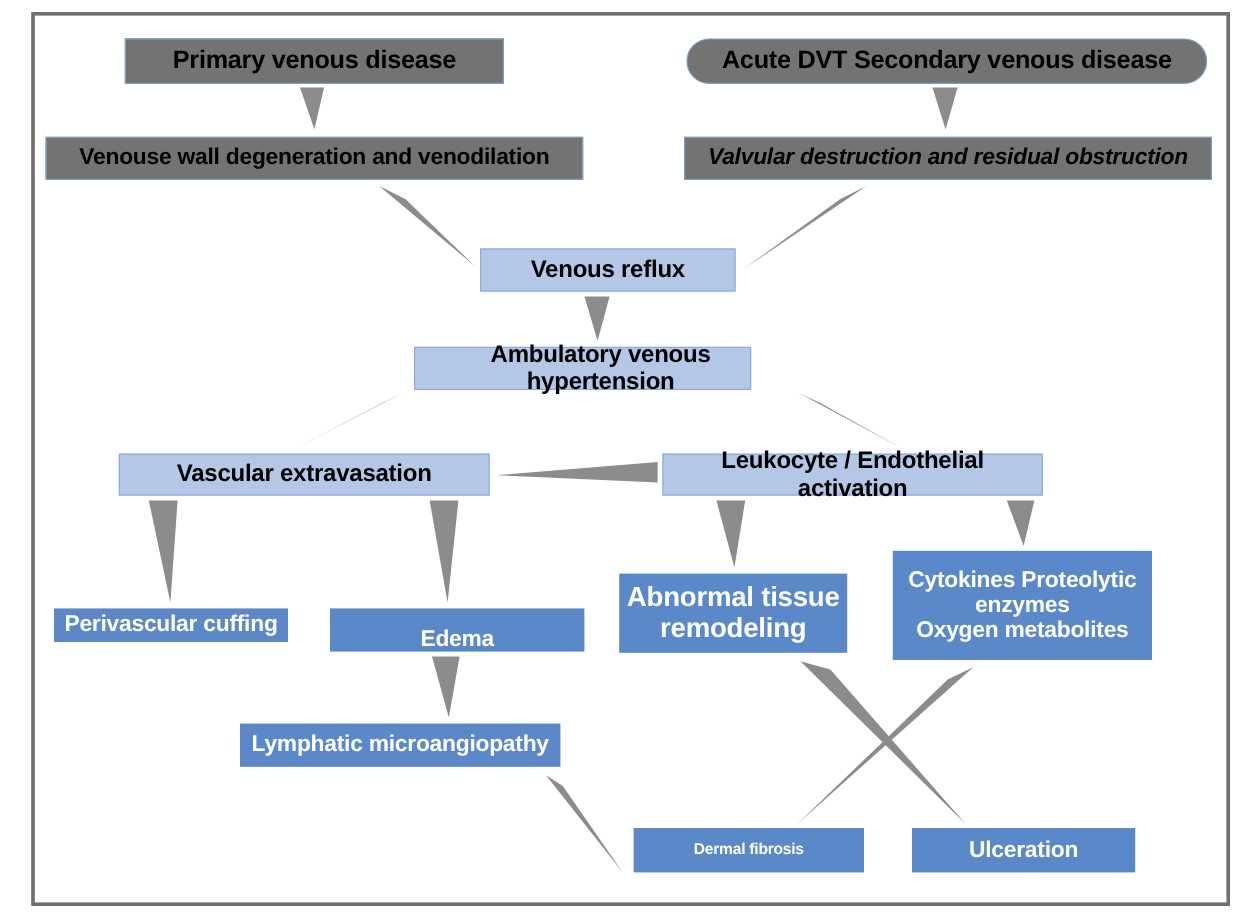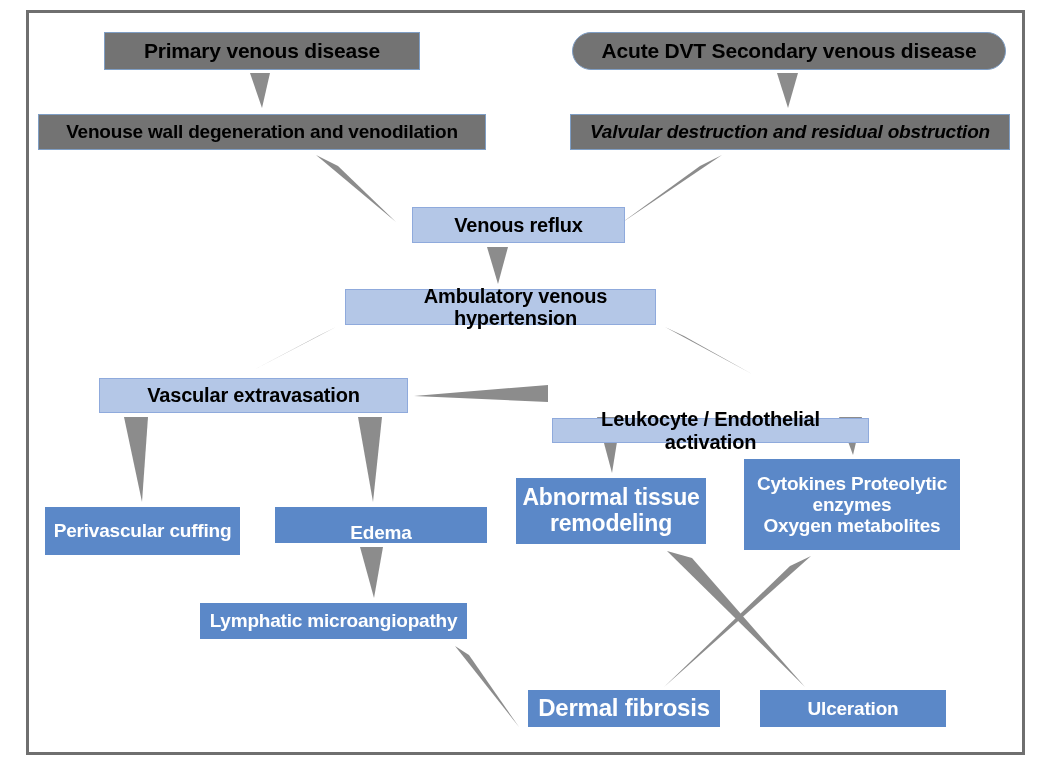--- a/index.html
+++ b/index.html
@@ -103,51 +103,51 @@
       </div>
       <div class="node node-white" style="left: 572px; top: 32px; width: 434px; height: 38px; font-size: 21px; border-radius: 19px;">
         <span class="node-label">Acute DVT Secondary venous disease</span>
       </div>
       <div class="node node-white" style="left: 38px; top: 114px; width: 448px; height: 36px; font-size: 19px; text-align: right;">
         <span class="node-label">Venouse wall degeneration and venodilation</span>
       </div>
       <div class="node node-white" style="left: 570px; top: 114px; width: 440px; height: 36px; font-size: 19px; font-style: italic;">
         <span class="node-label">Valvular destruction and residual obstruction</span>
       </div>
-      <div class="node node-light" style="left: 400px; top: 207px; width: 213px; height: 36px; font-size: 20px; margin-left: 12px;">
+      <div class="node node-light" style="left: 400px; top: 207px; width: 213px; height: 36px; font-size: 20px;">
         <span class="node-label">Venous reflux</span>
       </div>
-      <div class="node node-light" style="left: 345px; top: 289px; width: 311px; height: 36px; font-size: 20px; padding-left: 30px;">
+      <div class="node node-light" style="left: 345px; top: 289px; width: 281px; height: 36px; font-size: 20px; padding-left: 30px;">
         <span class="node-label">Ambulatory venous hypertension</span>
       </div>
       <div class="node node-light" style="left: 99px; top: 378px; width: 309px; height: 35px; font-size: 20px;">
         <span class="node-label">Vascular extravasation</span>
       </div>
-      <div class="node node-light" style="left: 552px; top: 378px; width: 317px; height: 25px; font-size: 20px; margin-top: 40px;">
+      <div class="node node-light" style="left: 552px; top: 378px; width: 317px; height: 35px; font-size: 20px;">
         <span class="node-label">Leukocyte / Endothelial activation</span>
       </div>
-      <div class="node node-dark" style="left: 45px; top: 507px; width: 195px; height: 48px; font-size: 19px;">
+      <div class="node node-dark" style="left: 45px; top: 507px; width: 195px; height: 28px; font-size: 19px;">
         <span class="node-label">Perivascular cuffing</span>
       </div>
       <div class="node node-dark" style="left: 275px; top: 507px; width: 212px; height: 36px; font-size: 19px; align-items: flex-end;">
         <span class="node-label">Edema</span>
       </div>
       <div class="node node-dark" style="left: 516px; top: 478px; width: 190px; height: 66px; font-size: 23px;">
         <span class="node-label">Abnormal tissue
 remodeling</span>
       </div>
       <div class="node node-dark" style="left: 744px; top: 459px; width: 216px; height: 91px; font-size: 19px; align-items: center;">
         <span class="node-label">Cytokines Proteolytic
 enzymes
 Oxygen metabolites</span>
       </div>
       <div class="node node-dark" style="left: 200px; top: 603px; width: 267px; height: 36px; font-size: 19px; justify-content: center;">
         <span class="node-label">Lymphatic microangiopathy</span>
       </div>
-      <div class="node node-dark" style="left: 528px; top: 690px; width: 192px; height: 37px; font-size: 24px;">
+      <div class="node node-dark" style="left: 528px; top: 690px; width: 192px; height: 37px; font-size: 13px;">
         <span class="node-label">Dermal fibrosis</span>
       </div>
       <div class="node node-dark" style="left: 760px; top: 690px; width: 186px; height: 37px; font-size: 19px;">
         <span class="node-label">Ulceration</span>
       </div>
     </div>
 
 </div>
 
 </body></html>

